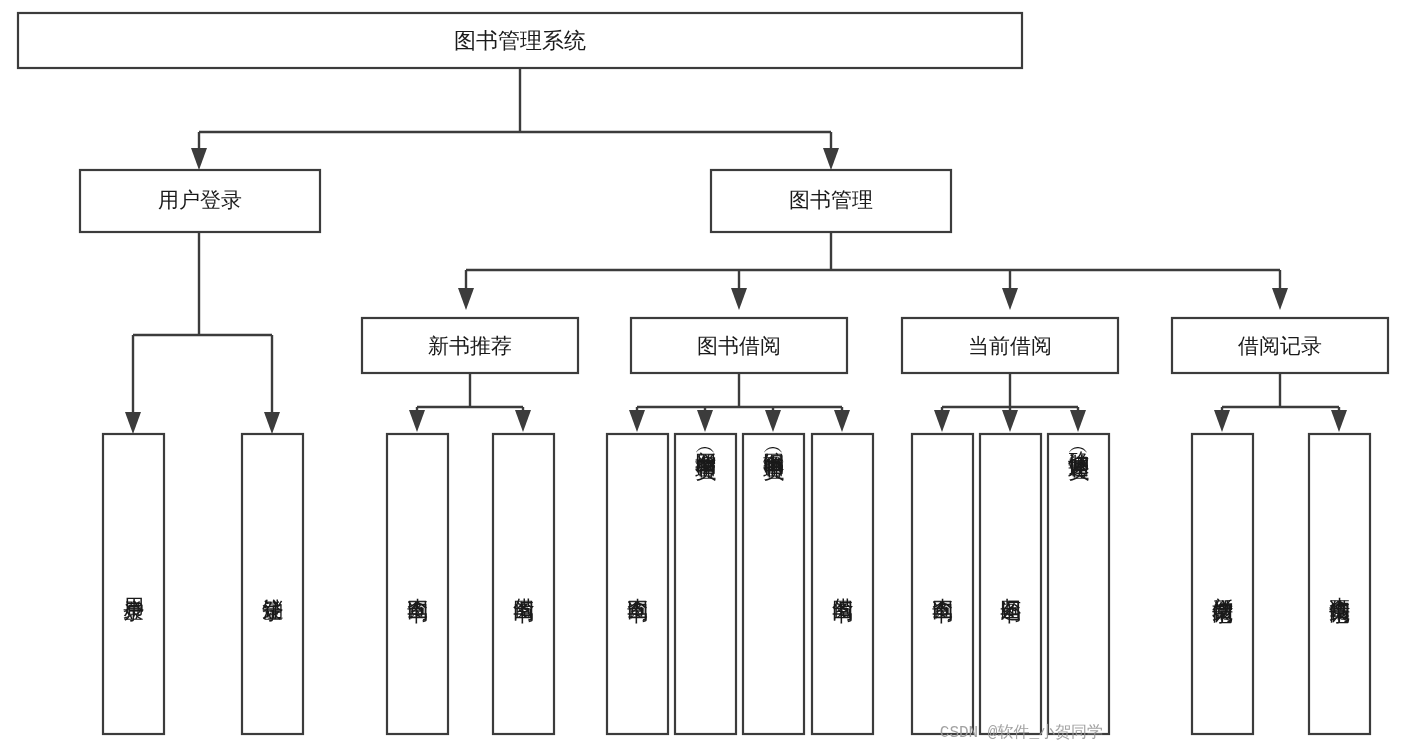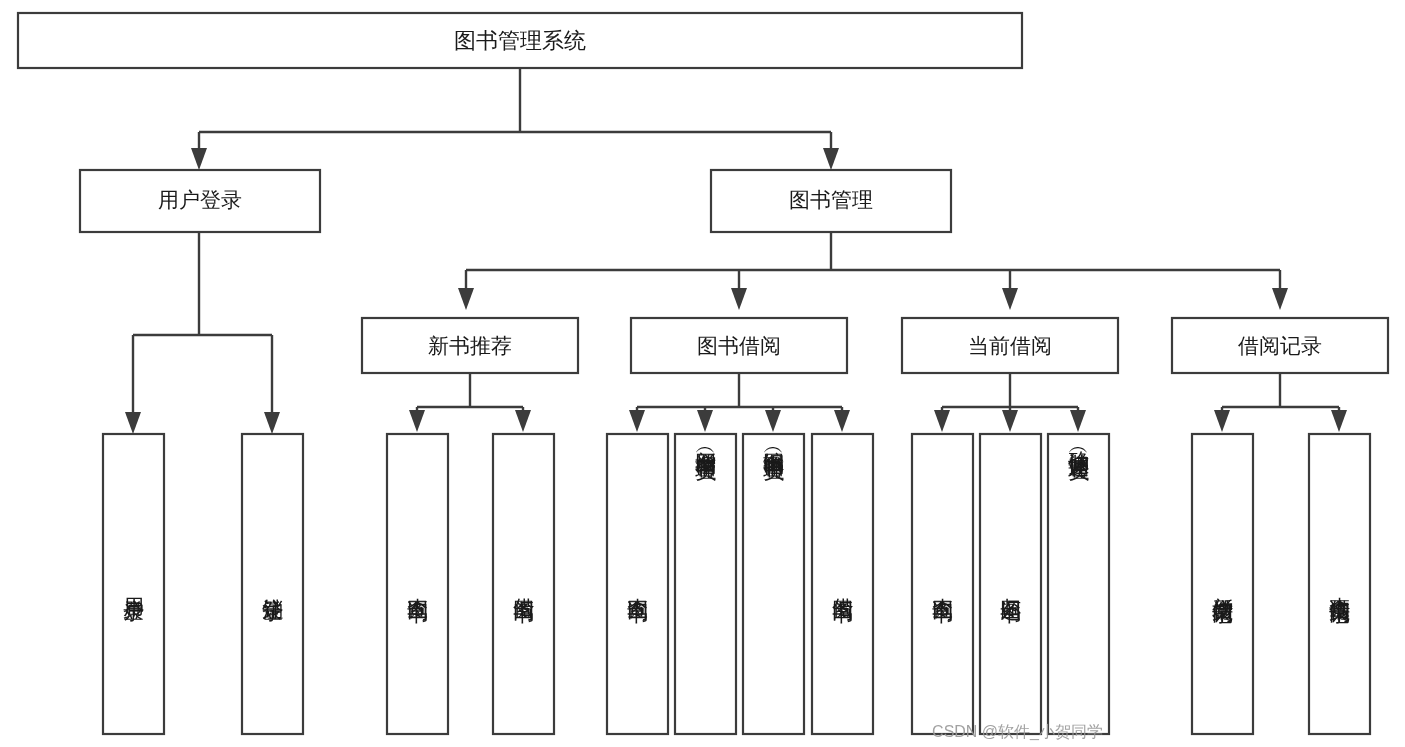--- a/index.html
+++ b/index.html
@@ -73,21 +73,21 @@
     line-height: 1.06;
     letter-spacing: 1.5px;
     color: #1a1a1a;
     white-space: nowrap;
     text-align: center;
   }
   .watermark {
     position: absolute;
     right: 10px;
     bottom: 4px;
-    font-family: Liberation Sans, sans-serif;
+    font-family: Liberation Mono, monospace;
     font-size: 16px;
     color: #9a9a9a;
     white-space: nowrap;
     opacity: 0.92;
   }
 </style>
 </head>
 <body>
 
 <div id="diagram-root">

